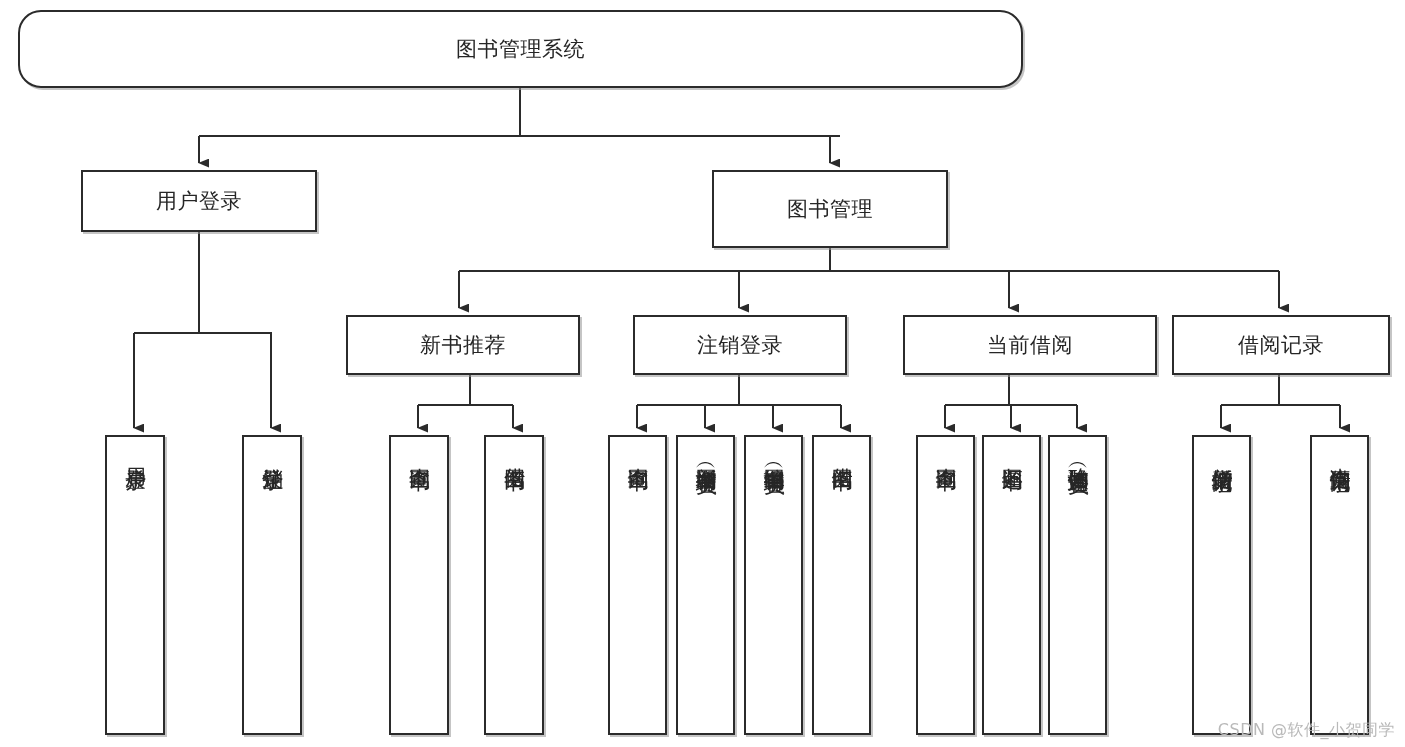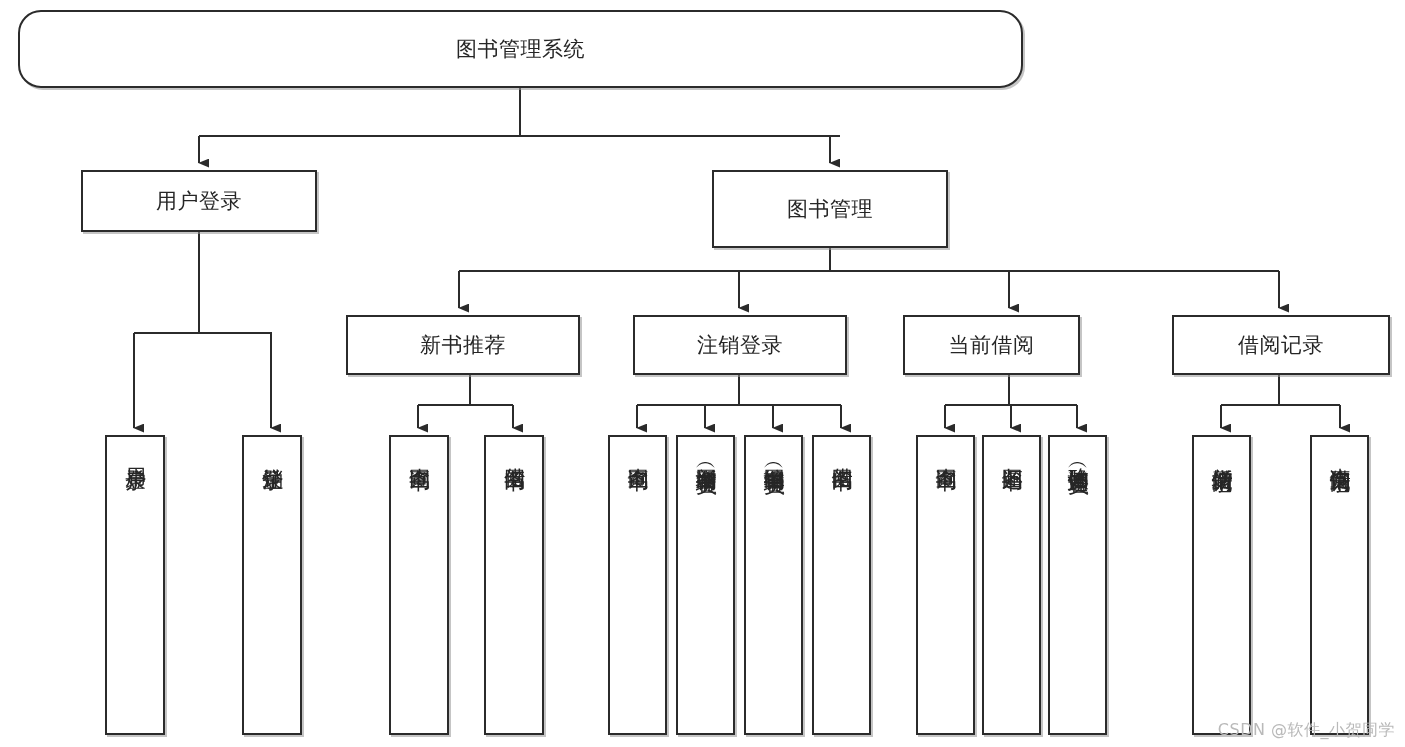--- a/index.html
+++ b/index.html
@@ -139,21 +139,21 @@
   <div class="node horizontal" style="left:712px; top:170px; width:236px; height:78px;">
     <span class="label">图书管理</span>
   </div>
 
   <div class="node horizontal" style="left:346px; top:315px; width:234px; height:60px;">
     <span class="label">新书推荐</span>
   </div>
   <div class="node horizontal" style="left:633px; top:315px; width:214px; height:60px;">
     <span class="label">注销登录</span>
   </div>
-  <div class="node horizontal" style="left:903px; top:315px; width:177px; height:60px;">
+  <div class="node horizontal" style="left:903px; top:315px; width:254px; height:60px;">
     <span class="label">当前借阅</span>
   </div>
   <div class="node horizontal" style="left:1172px; top:315px; width:218px; height:60px;align-items:center;">
     <span class="label">借阅记录</span>
   </div>
 
   <div class="node vertical" style="left:105px; top:435px; width:60px; height:300px;">
     <span class="label">用户登录</span>
   </div>
   <div class="node vertical" style="left:242px; top:435px; width:60px; height:300px;">

